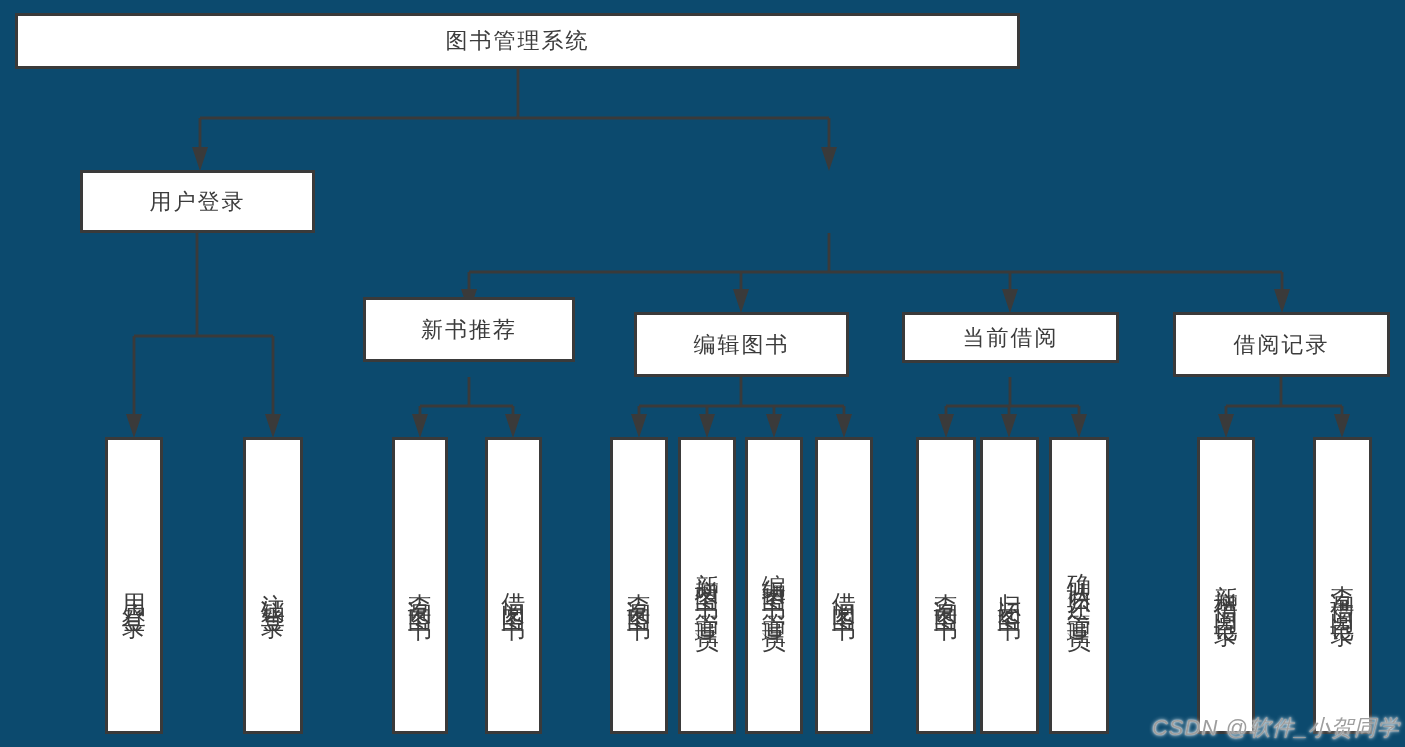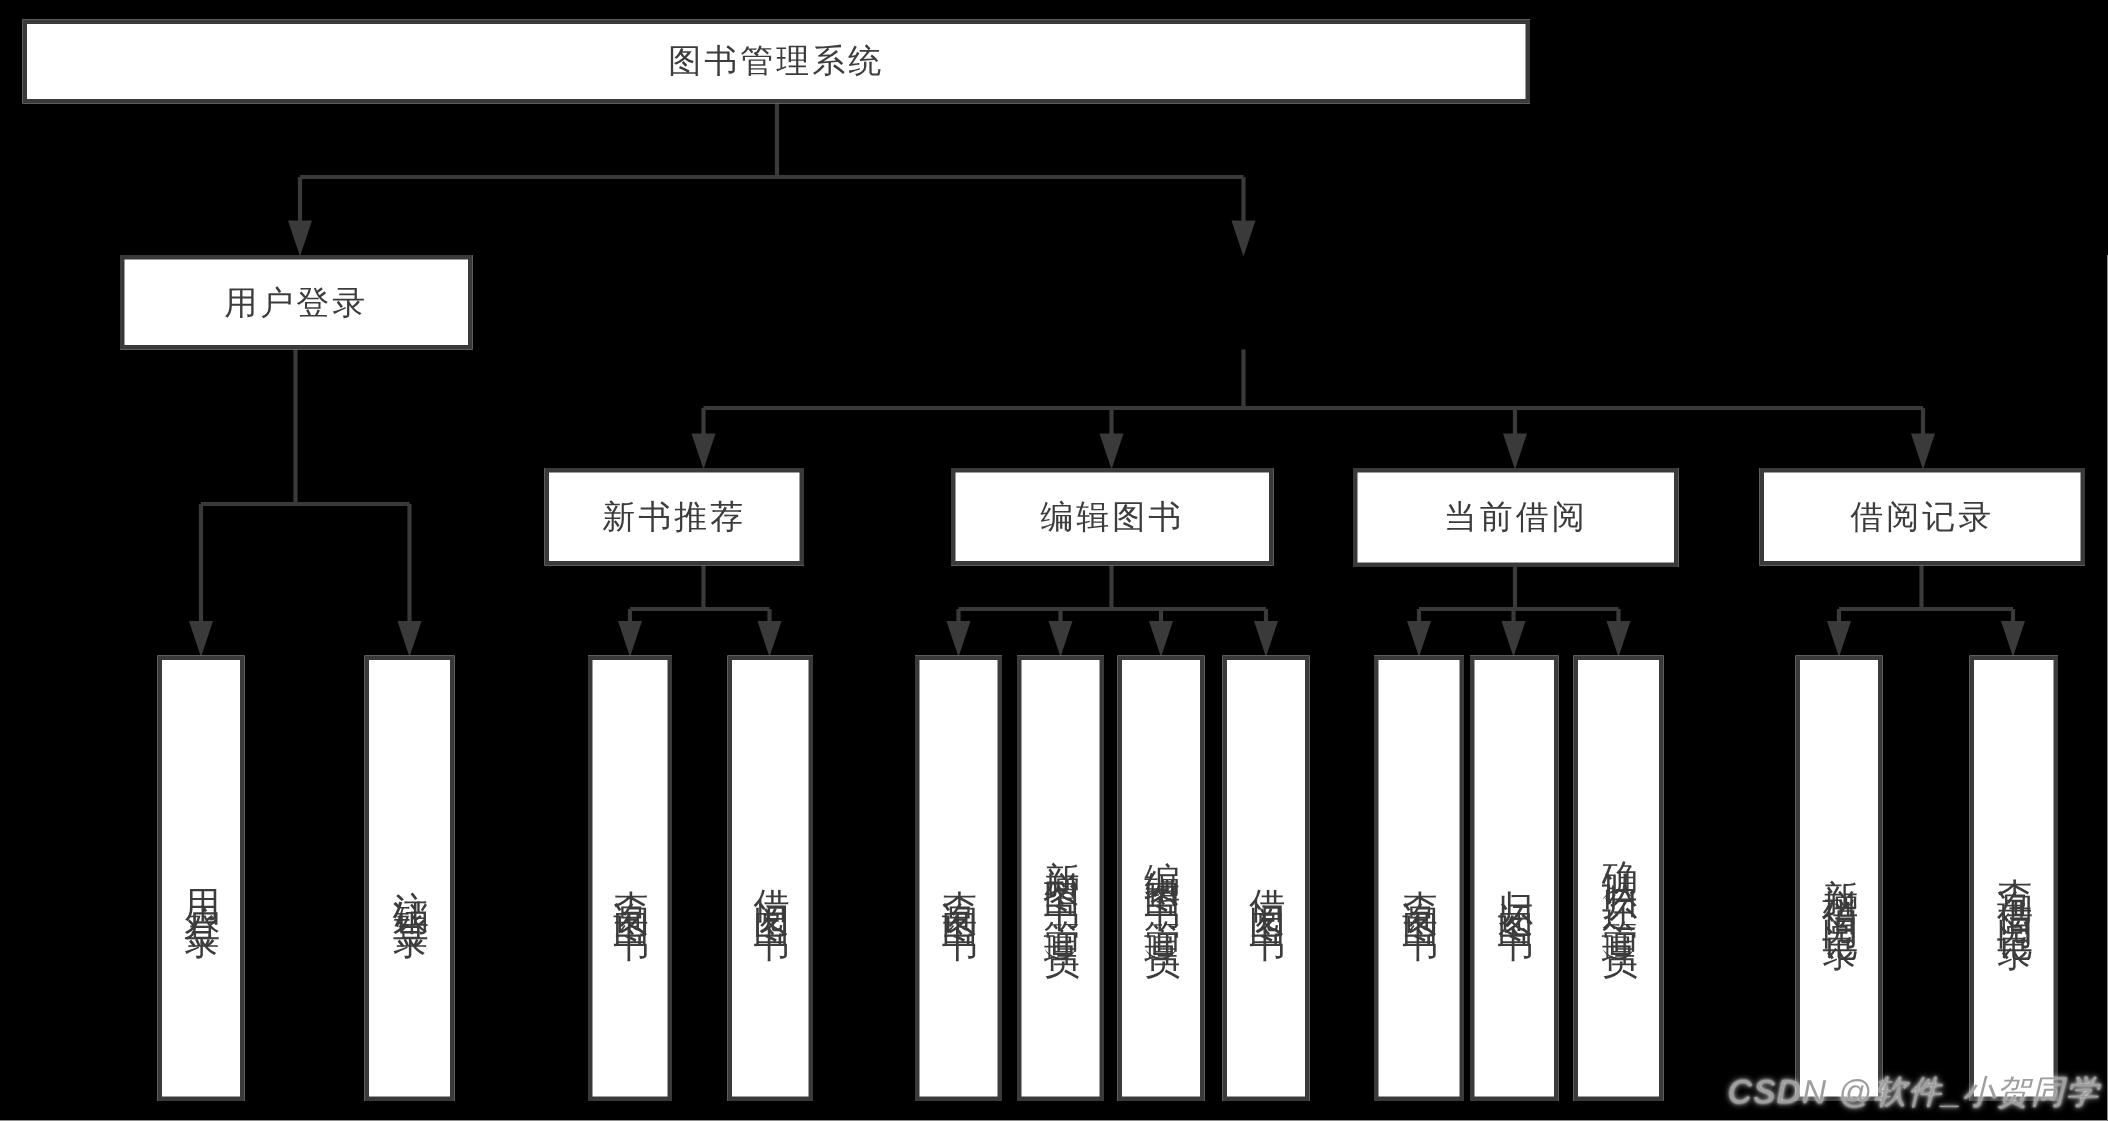--- a/index.html
+++ b/index.html
@@ -1,19 +1,19 @@
 <!DOCTYPE html>
 <html><head>
 <meta charset="utf-8">
 <style>
   html,body{margin:0;padding:0;background:#ffffff;}
   .canvas{
     position:relative;
     width:1405px;height:747px;
-    background:#000000;
+    background:#0c4a6e;
     font-family:"Liberation Sans",sans-serif;
     overflow:hidden;
   }
   .connector-layer{position:absolute;left:0;top:0;z-index:1;}
   .node{
     position:absolute;
     box-sizing:border-box;
     border:3px solid #3a3a3a;
     background:#ffffff;
     display:flex;
@@ -103,27 +103,27 @@
   </svg>
 
   <div class="node root" style="left:15px;top:13px;width:1005px;height:56px">
     <span class="hlabel">图书管理系统</span>
   </div>
 
   <div class="node" style="left:80px;top:170px;width:235px;height:63px">
     <span class="hlabel">用户登录</span>
   </div>
 
-  <div class="node" style="left:363px;top:312px;width:173px;height:65px">
+  <div class="node" style="left:363px;top:297px;width:212px;height:65px">
     <span class="hlabel">新书推荐</span>
   </div>
   <div class="node" style="left:634px;top:312px;width:215px;height:65px">
     <span class="hlabel">编辑图书</span>
   </div>
-  <div class="node" style="left:902px;top:312px;width:217px;height:66px">
+  <div class="node" style="left:902px;top:312px;width:217px;height:51px">
     <span class="hlabel">当前借阅</span>
   </div>
   <div class="node" style="left:1173px;top:312px;width:217px;height:65px">
     <span class="hlabel">借阅记录</span>
   </div>
 
   <div class="node" style="left:105px;top:437px;width:58px;height:297px">
     <span class="vlabel">用户登录</span>
   </div>
   <div class="node" style="left:243px;top:437px;width:60px;height:297px">

